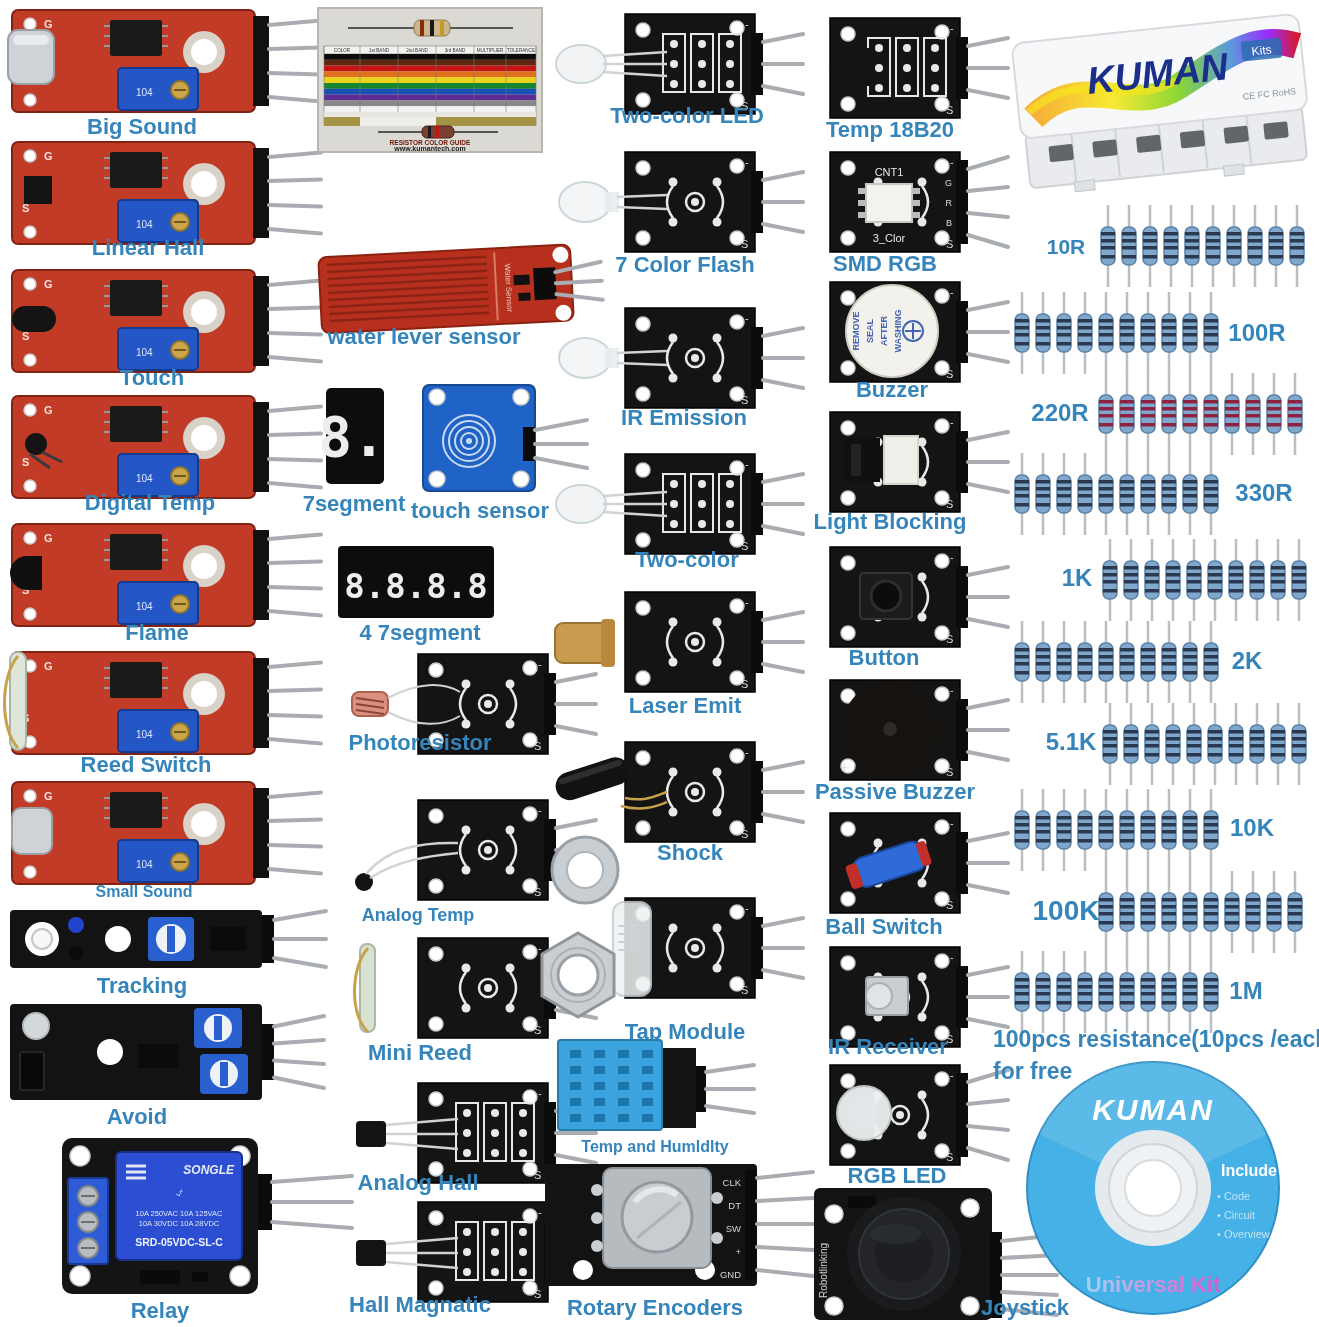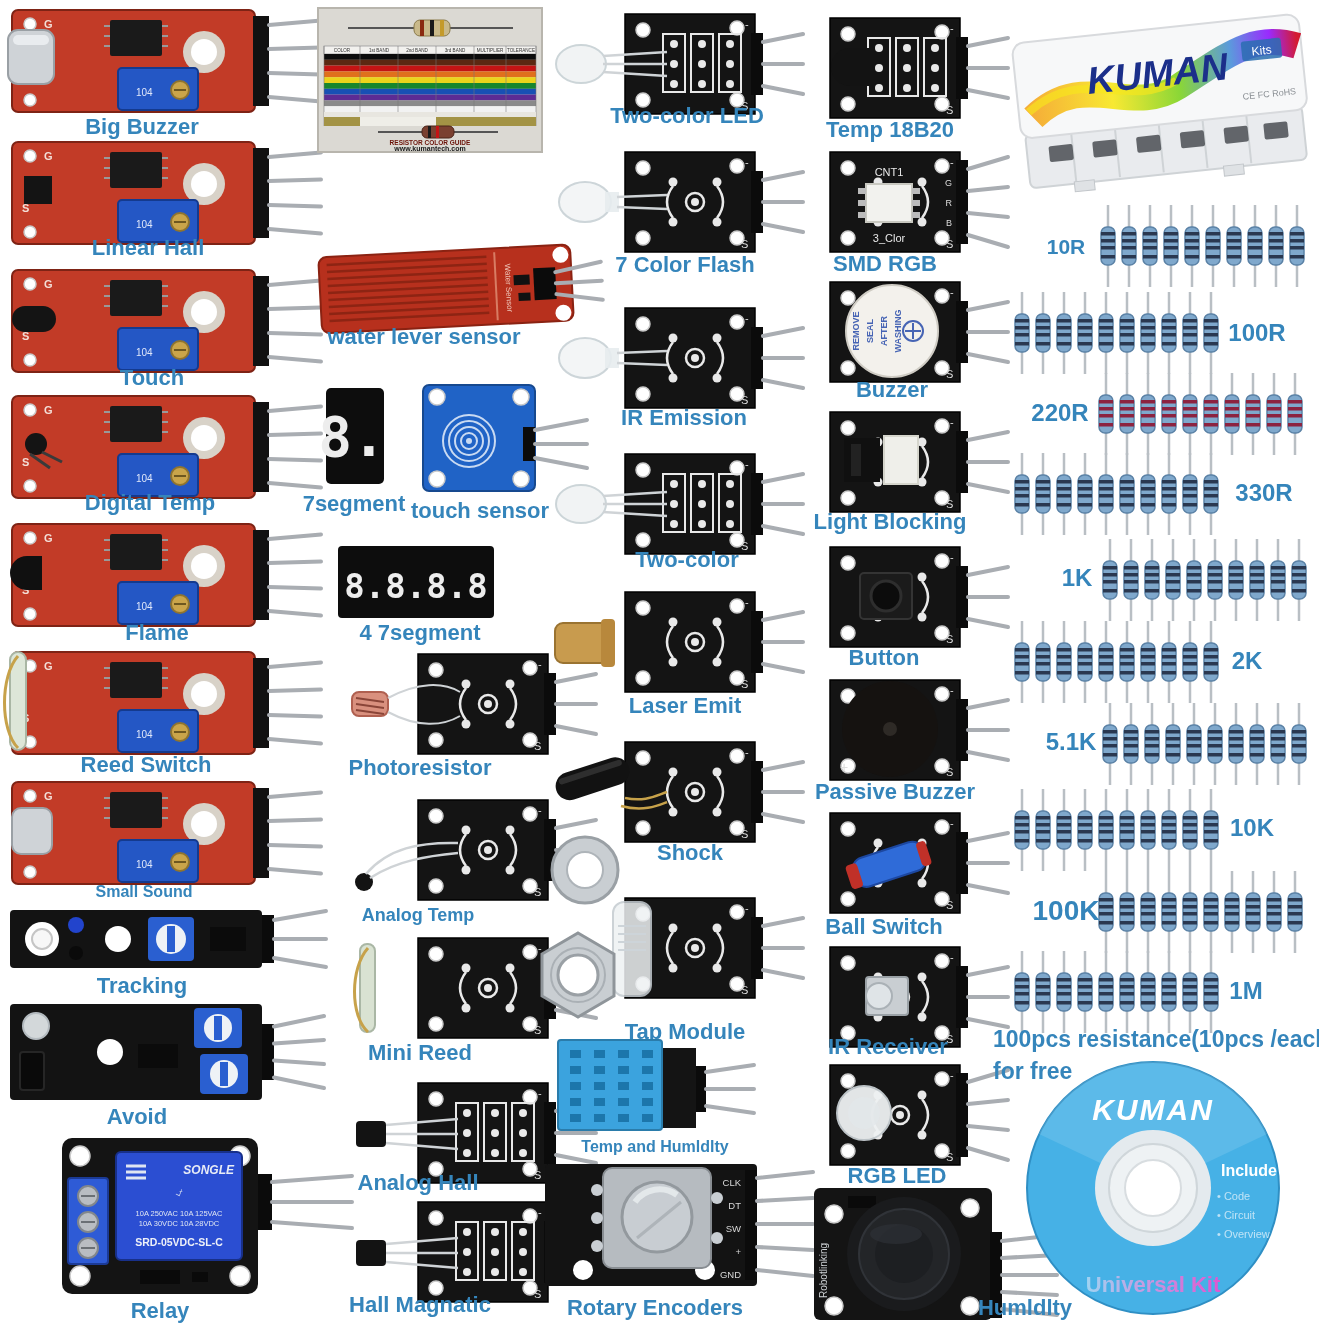--- a/index.html
+++ b/index.html
@@ -36,21 +36,21 @@
   <circle cx="172" cy="84" r="9" fill="#caa54a" stroke="#8f742f" stroke-width="2"></circle>
       <line x1="166" y1="84" x2="178" y2="84" stroke="#6e5820" stroke-width="2"></line>
   <rect x="245" y="10" width="16" height="90" fill="#111"></rect>
   <line x1="261" y1="19" x2="313" y2="14.5" stroke="#a9adb2" stroke-width="4" stroke-linecap="round"></line>
       <line x1="261" y1="43" x2="313" y2="41.5" stroke="#a9adb2" stroke-width="4" stroke-linecap="round"></line>
       <line x1="261" y1="67" x2="313" y2="68.5" stroke="#a9adb2" stroke-width="4" stroke-linecap="round"></line>
       <line x1="261" y1="91" x2="313" y2="95.5" stroke="#a9adb2" stroke-width="4" stroke-linecap="round"></line>
   <rect x="0" y="24" width="46" height="54" rx="10" fill="#cfd3d7" stroke="#9aa0a5" stroke-width="2"></rect>
       <rect x="5" y="29" width="36" height="10" rx="5" fill="#e9ecef"></rect>
     </svg>
-    <div class="mod-label" style="left:142px;top:127px;font-size:22px">Big Buzzer</div>
+    <div class="mod-label" style="left:142px;top:127px;font-size:22px">Big Sound</div>
     <svg style="left:8px;top:138px" width="318" height="112" viewBox="0 0 318 112">
   <rect x="4" y="4" width="243" height="102" rx="6" fill="#c23b27" stroke="#7e2315" stroke-width="2"></rect>
   <circle cx="22" cy="18" r="6" fill="#ffffff" stroke="#c9c9c9" stroke-width="1.5"></circle>
       <circle cx="22" cy="94" r="6" fill="#ffffff" stroke="#c9c9c9" stroke-width="1.5"></circle>
   <text x="36" y="22" font-size="11" fill="#f3ded7" font-weight="bold">G</text>
   <text x="14" y="74" font-size="11" fill="#f3ded7" font-weight="bold">S</text>
   <rect x="102" y="14" width="52" height="36" rx="2" fill="#1a1a1a"></rect>
   <line x1="102" y1="20" x2="96" y2="20" stroke="#999" stroke-width="2"></line>
       <line x1="102" y1="30" x2="96" y2="30" stroke="#999" stroke-width="2"></line>
       <line x1="102" y1="40" x2="96" y2="40" stroke="#999" stroke-width="2"></line>
@@ -341,21 +341,21 @@
   <text x="190" y="16" font-size="11" fill="#ddd">-</text>
   <text x="186" y="98" font-size="11" fill="#ddd">S</text>
   <rect x="196" y="21" width="12" height="62" fill="#0b0b0b"></rect>
   <line x1="208" y1="30" x2="248" y2="22" stroke="#a9adb2" stroke-width="4" stroke-linecap="round"></line>
       <line x1="208" y1="52" x2="248" y2="52" stroke="#a9adb2" stroke-width="4" stroke-linecap="round"></line>
       <line x1="208" y1="74" x2="248" y2="82" stroke="#a9adb2" stroke-width="4" stroke-linecap="round"></line>
   <rect x="4" y="40" width="36" height="24" rx="7" fill="#d9907e" stroke="#b06050" stroke-width="2"></rect>
       <path d="M8 46 l28 4 M8 52 l28 4 M8 58 l28 4" stroke="#8a4538" stroke-width="2" fill="none"></path>
       <path d="M40 46 C 70 30, 95 30, 112 40 M40 60 C 70 76, 95 74, 112 64" stroke="#cfd3d6" stroke-width="2" fill="none"></path>
     </svg>
-    <div class="mod-label" style="left:420px;top:768px;font-size:22px">Photoresistor</div>
+    <div class="mod-label" style="left:420px;top:743px;font-size:22px">Photoresistor</div>
     <svg style="left:348px;top:798px" width="250" height="104" viewBox="0 0 250 104">
   <rect x="70" y="2" width="130" height="100" fill="#141414" stroke="#000" stroke-width="1.5"></rect>
   <circle cx="88" cy="18" r="7" fill="#ffffff" stroke="#c9c9c9" stroke-width="1.5"></circle>
       <circle cx="88" cy="88" r="7" fill="#ffffff" stroke="#c9c9c9" stroke-width="1.5"></circle>
       <circle cx="182" cy="16" r="7" fill="#ffffff" stroke="#c9c9c9" stroke-width="1.5"></circle>
       <circle cx="182" cy="88" r="7" fill="#ffffff" stroke="#c9c9c9" stroke-width="1.5"></circle>
   <path d="M118 36 q-12 16 0 32 M162 36 q12 16 0 32" stroke="#e9e9e9" stroke-width="2.5" fill="none"></path>
    <circle cx="140" cy="52" r="9" fill="none" stroke="#e9e9e9" stroke-width="2.5"></circle>
       <circle cx="140" cy="52" r="4" fill="#e9e9e9"></circle>
    <circle cx="118" cy="32" r="4.5" fill="#e9e9e9"></circle>
@@ -950,21 +950,21 @@
    <circle cx="92" cy="68" r="45" fill="#232528" stroke="#303338" stroke-width="2"></circle>
    <circle cx="92" cy="68" r="29" fill="#1d1f22"></circle>
       <ellipse cx="84" cy="48" rx="26" ry="10" fill="#2e3136" opacity="0.7"></ellipse>
    <rect x="178" y="46" width="12" height="86" fill="#0b0b0b"></rect>
    <line x1="190" y1="55" x2="245" y2="49" stroke="#a9adb2" stroke-width="4" stroke-linecap="round"></line>
       <line x1="190" y1="72" x2="245" y2="69" stroke="#a9adb2" stroke-width="4" stroke-linecap="round"></line>
       <line x1="190" y1="89" x2="245" y2="89" stroke="#a9adb2" stroke-width="4" stroke-linecap="round"></line>
       <line x1="190" y1="106" x2="245" y2="109" stroke="#a9adb2" stroke-width="4" stroke-linecap="round"></line>
       <line x1="190" y1="123" x2="245" y2="129" stroke="#a9adb2" stroke-width="4" stroke-linecap="round"></line>
     </svg>
-    <div class="mod-label" style="left:1025px;top:1308px;font-size:22px">Humldlty</div>
+    <div class="mod-label" style="left:1025px;top:1308px;font-size:22px">Joystick</div>
 <svg style="left:545px;top:834px" width="80" height="72" viewBox="0 0 80 72">
  <circle cx="40" cy="36" r="33" fill="#c9ced2" stroke="#9aa0a5" stroke-width="3"></circle>
       <circle cx="40" cy="36" r="18" fill="#ffffff" stroke="#aeb4b9" stroke-width="2"></circle>
     </svg>
 <svg style="left:535px;top:930px" width="86" height="90" viewBox="0 0 86 90">
  <polygon points="43,3 79,24 79,66 43,87 7,66 7,24" fill="#c9ced2" stroke="#8f959a" stroke-width="3"></polygon>
  <circle cx="43" cy="45" r="20" fill="#ffffff" stroke="#9aa0a5" stroke-width="3"></circle>
       <circle cx="43" cy="45" r="27" fill="none" stroke="#aab0b5" stroke-width="2"></circle>
     </svg>
 <svg style="left:318px;top:8px" width="224" height="144" viewBox="0 0 224 144">

